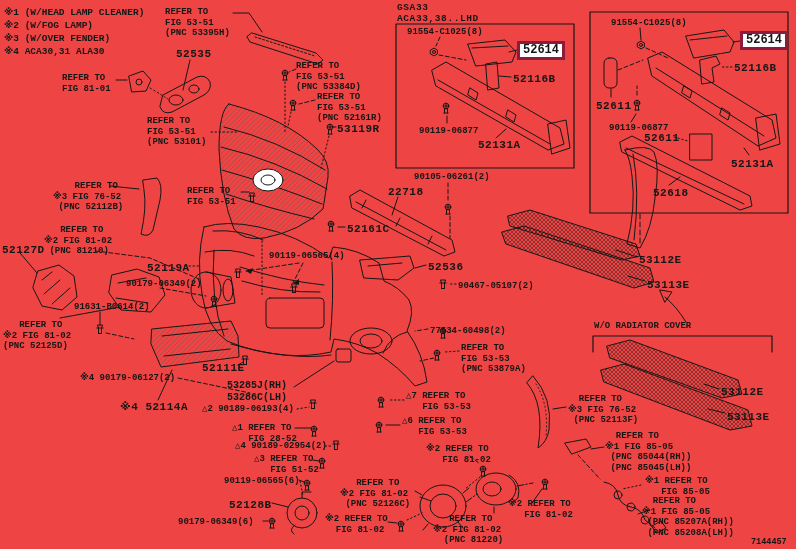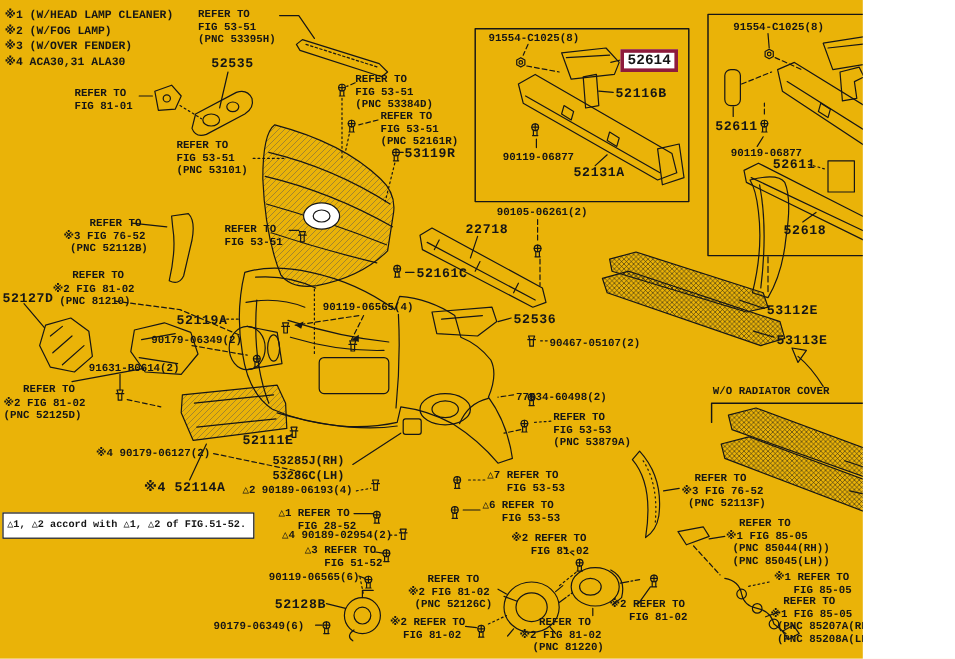--- a/index.html
+++ b/index.html
@@ -1,16 +1,16 @@
 <!DOCTYPE html>
 <html><head>
 <meta charset="utf-8">
 <style>
   html,body{margin:0;padding:0;background:#fff;}
-  #page{position:relative;width:719px;height:549px;background:#eab308;overflow:hidden;
+  #page{position:relative;width:796px;height:549px;background:#ef4444;overflow:hidden;
         font-family:"Liberation Mono","DejaVu Sans Mono","DejaVu Sans",monospace;color:#161616;}
   svg{position:absolute;left:0;top:0;}
   .lbl{position:absolute;font-weight:bold;font-size:9px;line-height:10.5px;white-space:pre;
        color:#161616;letter-spacing:0;}
   .big{font-size:11px;line-height:12px;letter-spacing:.5px;}
   .mid{font-size:10px;line-height:11.5px;}
   .sml{font-size:8.5px;}
   .ttl{font-size:9.5px;line-height:11px;letter-spacing:.6px;}
   .note{font-size:9.5px;line-height:13px;}
   .redbox{border:3px solid #8e1b3c;padding:0 3px;font-size:12px;line-height:13px;background:#fff;}
@@ -352,30 +352,31 @@
 <div class="lbl" style="left:642px;top:496px">  REFER TO
 ※1 FIG 85-05
  (PNC 85207A(RH))
  (PNC 85208A(LH))</div>
 <div class="lbl sml" style="left:751px;top:537px">7144457</div>
 <div class="lbl" style="left:594px;top:321px">W/O RADIATOR COVER</div>
 <div class="lbl big" style="left:639px;top:254px">53112E</div>
 <div class="lbl big" style="left:647px;top:279px">53113E</div>
 <div class="lbl big" style="left:721px;top:386px">53112E</div>
 <div class="lbl big" style="left:727px;top:411px">53113E</div>
+<div class="lbl ttl" style="left:397px;top:2px">GSA33
+ACA33,38..LHD</div>
 <div class="lbl" style="left:407px;top:27px">91554-C1025(8)</div>
 <div class="lbl redbox" style="left:517px;top:41px">52614</div>
 <div class="lbl big" style="left:513px;top:73px">52116B</div>
 <div class="lbl" style="left:419px;top:126px">90119-06877</div>
 <div class="lbl big" style="left:478px;top:139px">52131A</div>
 <div class="lbl" style="left:611px;top:18px">91554-C1025(8)</div>
 <div class="lbl redbox" style="left:740px;top:31px">52614</div>
 <div class="lbl big" style="left:734px;top:62px">52116B</div>
 <div class="lbl big" style="left:596px;top:100px">52611</div>
 <div class="lbl" style="left:609px;top:123px">90119-06877</div>
 <div class="lbl big" style="left:644px;top:132px">52611</div>
 <div class="lbl big" style="left:731px;top:158px">52131A</div>
 <div class="lbl big" style="left:653px;top:187px">52618</div>
 <div class="lbl" style="left:269px;top:251px">90119-06565(4)</div>
 
-<div class="lgd" style="left:2px;top:427px;width:202px;height:20px">△1, △2 accord with △1, △2 of FIG.51-52.</div>
 
 </div>
 
 </body></html>

